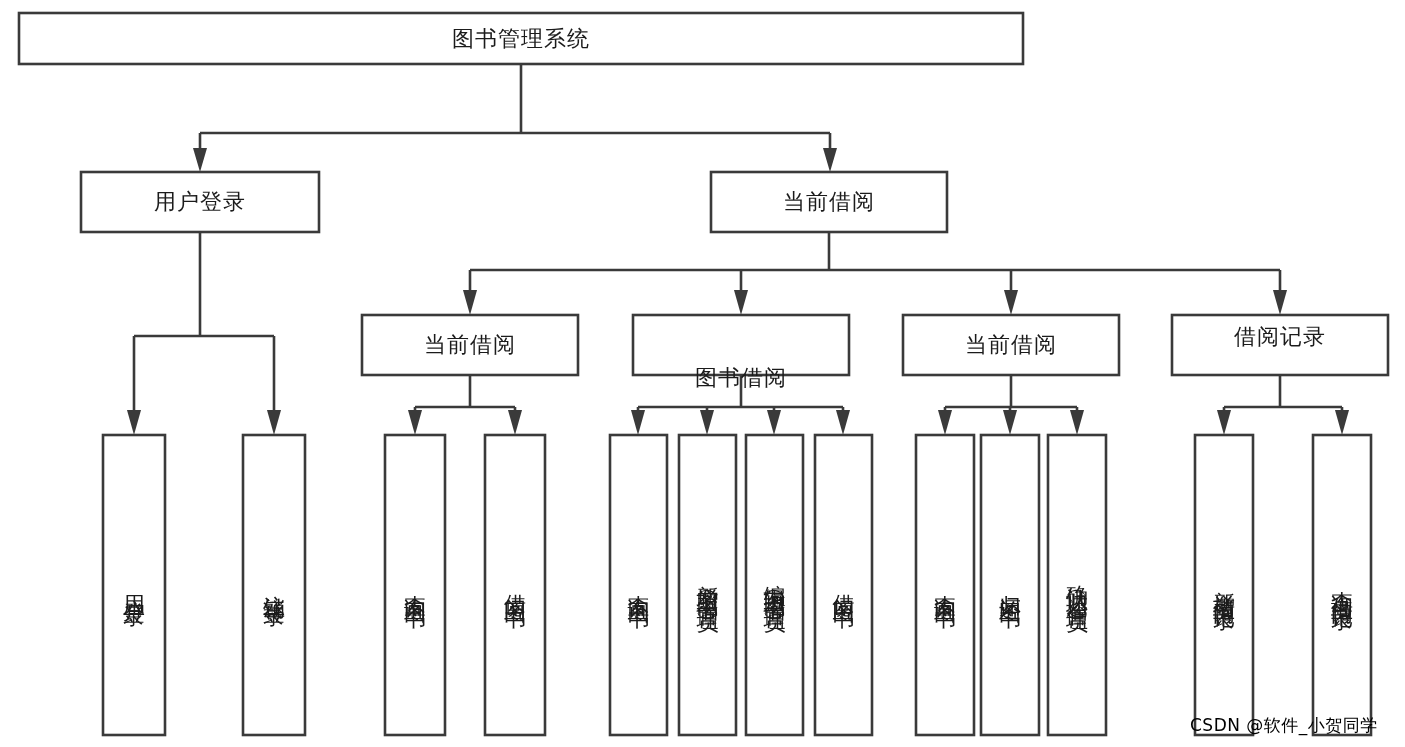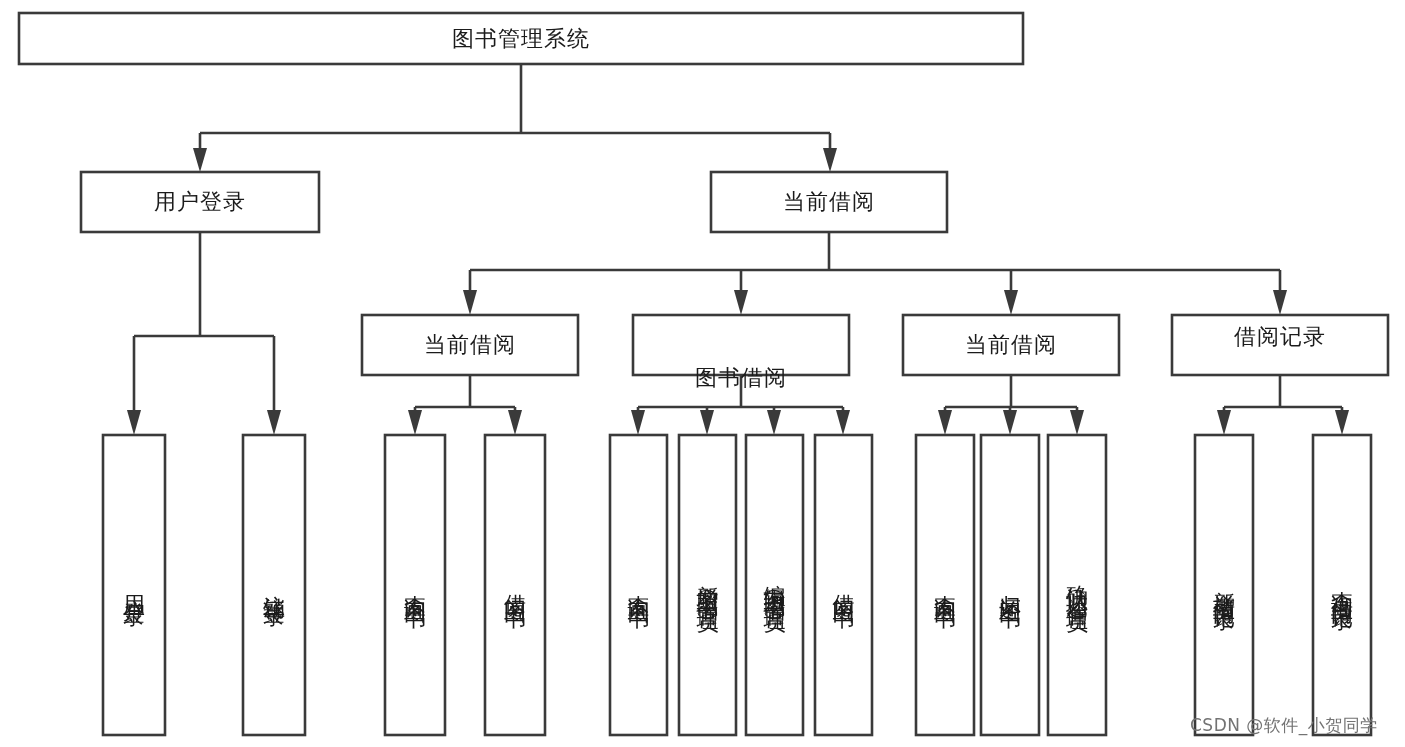--- a/index.html
+++ b/index.html
@@ -72,21 +72,21 @@
     color: #1b1b1b;
     white-space: nowrap;
     letter-spacing: 1px;
   }
   #watermark {
     position: absolute;
     left: 1190px;
     top: 714px;
     font-family: "DejaVu Sans", "Liberation Sans", sans-serif;
     font-size: 17px;
-    color: #737373;
+    color: #000000;
     white-space: nowrap;
     letter-spacing: 0.5px;
   }
 </style>
 </head>
 <body>
 
 <div id="diagram-root">
 
   <svg id="tree-svg" viewBox="0 0 1405 747">

